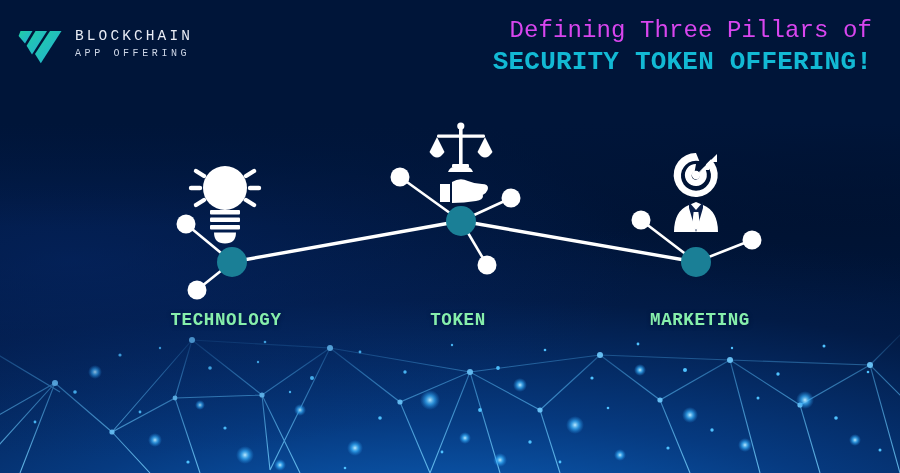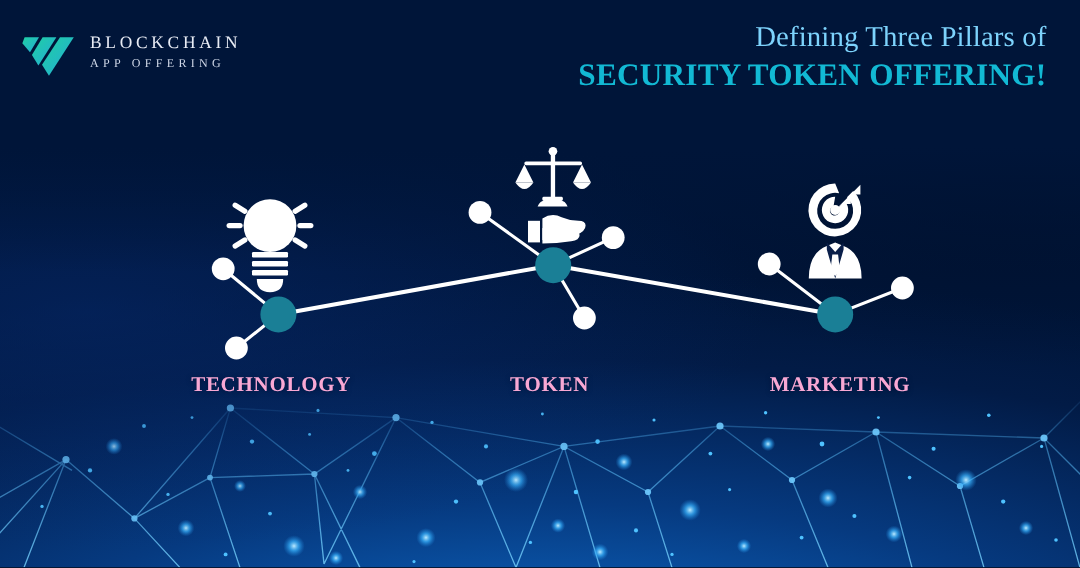--- a/index.html
+++ b/index.html
@@ -8,21 +8,21 @@
     padding: 0;
     background: #000;
   }
   * { box-sizing: border-box; }
 
   #banner {
     position: relative;
     width: 900px;
     height: 473px;
     overflow: hidden;
-    font-family: Liberation Serif, serif;
+    font-family: Liberation Mono, monospace;
     background: #001539;
   }
 
   
   .bg-layer {
     position: absolute;
     inset: 0;
     pointer-events: none;
   }
   #bg-base {
@@ -79,21 +79,21 @@
     margin-top: 6px;
   }
 
   #title-block {
     position: absolute;
     right: 28px;
     top: 18px;
     text-align: right;
   }
   #title-line1 {
-    color: #7dd3fc;
+    color: #d946ef;
     font-size: 24px;
     font-weight: 400;
     letter-spacing: 0.1px;
     line-height: 1.12;
   }
   #title-line2 {
     color: #12b9d4;
     font-size: 26px;
     font-weight: 700;
     letter-spacing: 0.2px;
@@ -110,21 +110,21 @@
     z-index: 20;
   }
   #pillar-labels {
     position: absolute;
     left: 0; right: 0;
     top: 200px;
     height: 30px;
   }
   .pillar-label {
     position: absolute;
-    color: #f9a8d4;
+    color: #86efac;
     font-size: 17.5px;
     font-weight: 700;
     letter-spacing: 0.6px;
     white-space: nowrap;
     transform: translateX(-50%);
     text-shadow: 0 1px 4px rgba(0,10,40,0.6);
   }
   #label-technology { left: 226px; }
   #label-legal      { left: 458px; }
   #label-marketing  { left: 700px; }

